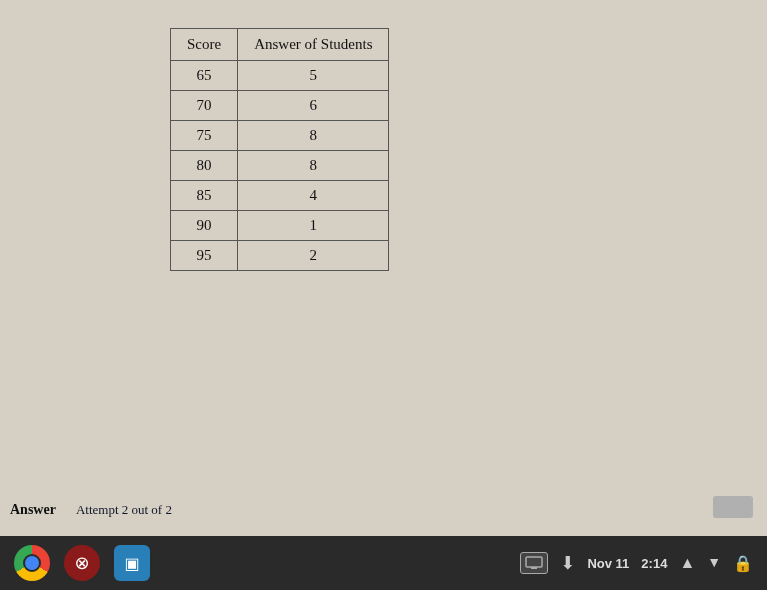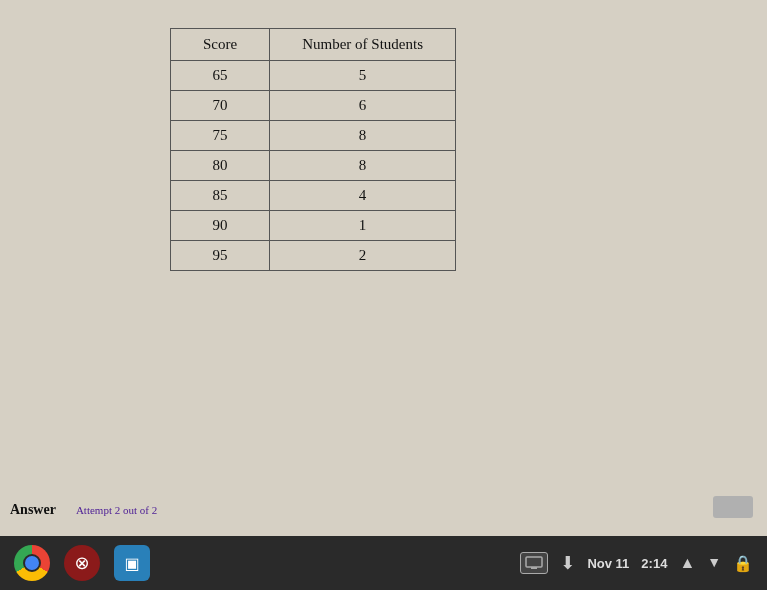--- a/index.html
+++ b/index.html
@@ -44,21 +44,21 @@
       border: 1.5px solid #555;
       padding: 6px 20px;
       text-align: center;
       font-size: 15px;
       color: #111;
     }
 
     table th {
       font-weight: normal;
       background-color: #d6d0c4;
-      padding: 7px 32px;
+      padding: 7px 16px;
     }
 
     table td:first-child {
       padding: 6px 16px;
     }
 
     table td:last-child {
       padding: 6px 30px;
     }
 
@@ -75,22 +75,22 @@
       gap: 20px;
     }
 
     .answer-label {
       font-size: 14px;
       font-weight: bold;
       color: #111;
     }
 
     .attempt-label {
-      font-size: 11px;
-      color: #4c1d95;
+      font-size: 13px;
+      color: #0f172a;
     }
 
     .answer-box {
       position: absolute;
       bottom: 72px;
       right: 14px;
       width: 40px;
       height: 22px;
       background-color: #b0b0b0;
       border-radius: 3px;
@@ -181,21 +181,21 @@
 </head>
 <body>
 
 <div class="main-content">
 
   <div class="table-container">
     <table>
       <thead>
         <tr>
           <th class="col-score">Score</th>
-          <th>Number of Students</th>
+          <th>Answer of Students</th>
         </tr>
       </thead>
       <tbody id="table-body">
           <tr>
             <td style="border-right: 1.5px solid rgb(85, 85, 85); margin-left: 20px;">65</td>
             <td>5</td>
           </tr>
           <tr>
             <td style="border-right: 1.5px solid rgb(85, 85, 85);">70</td>
             <td>6</td>

